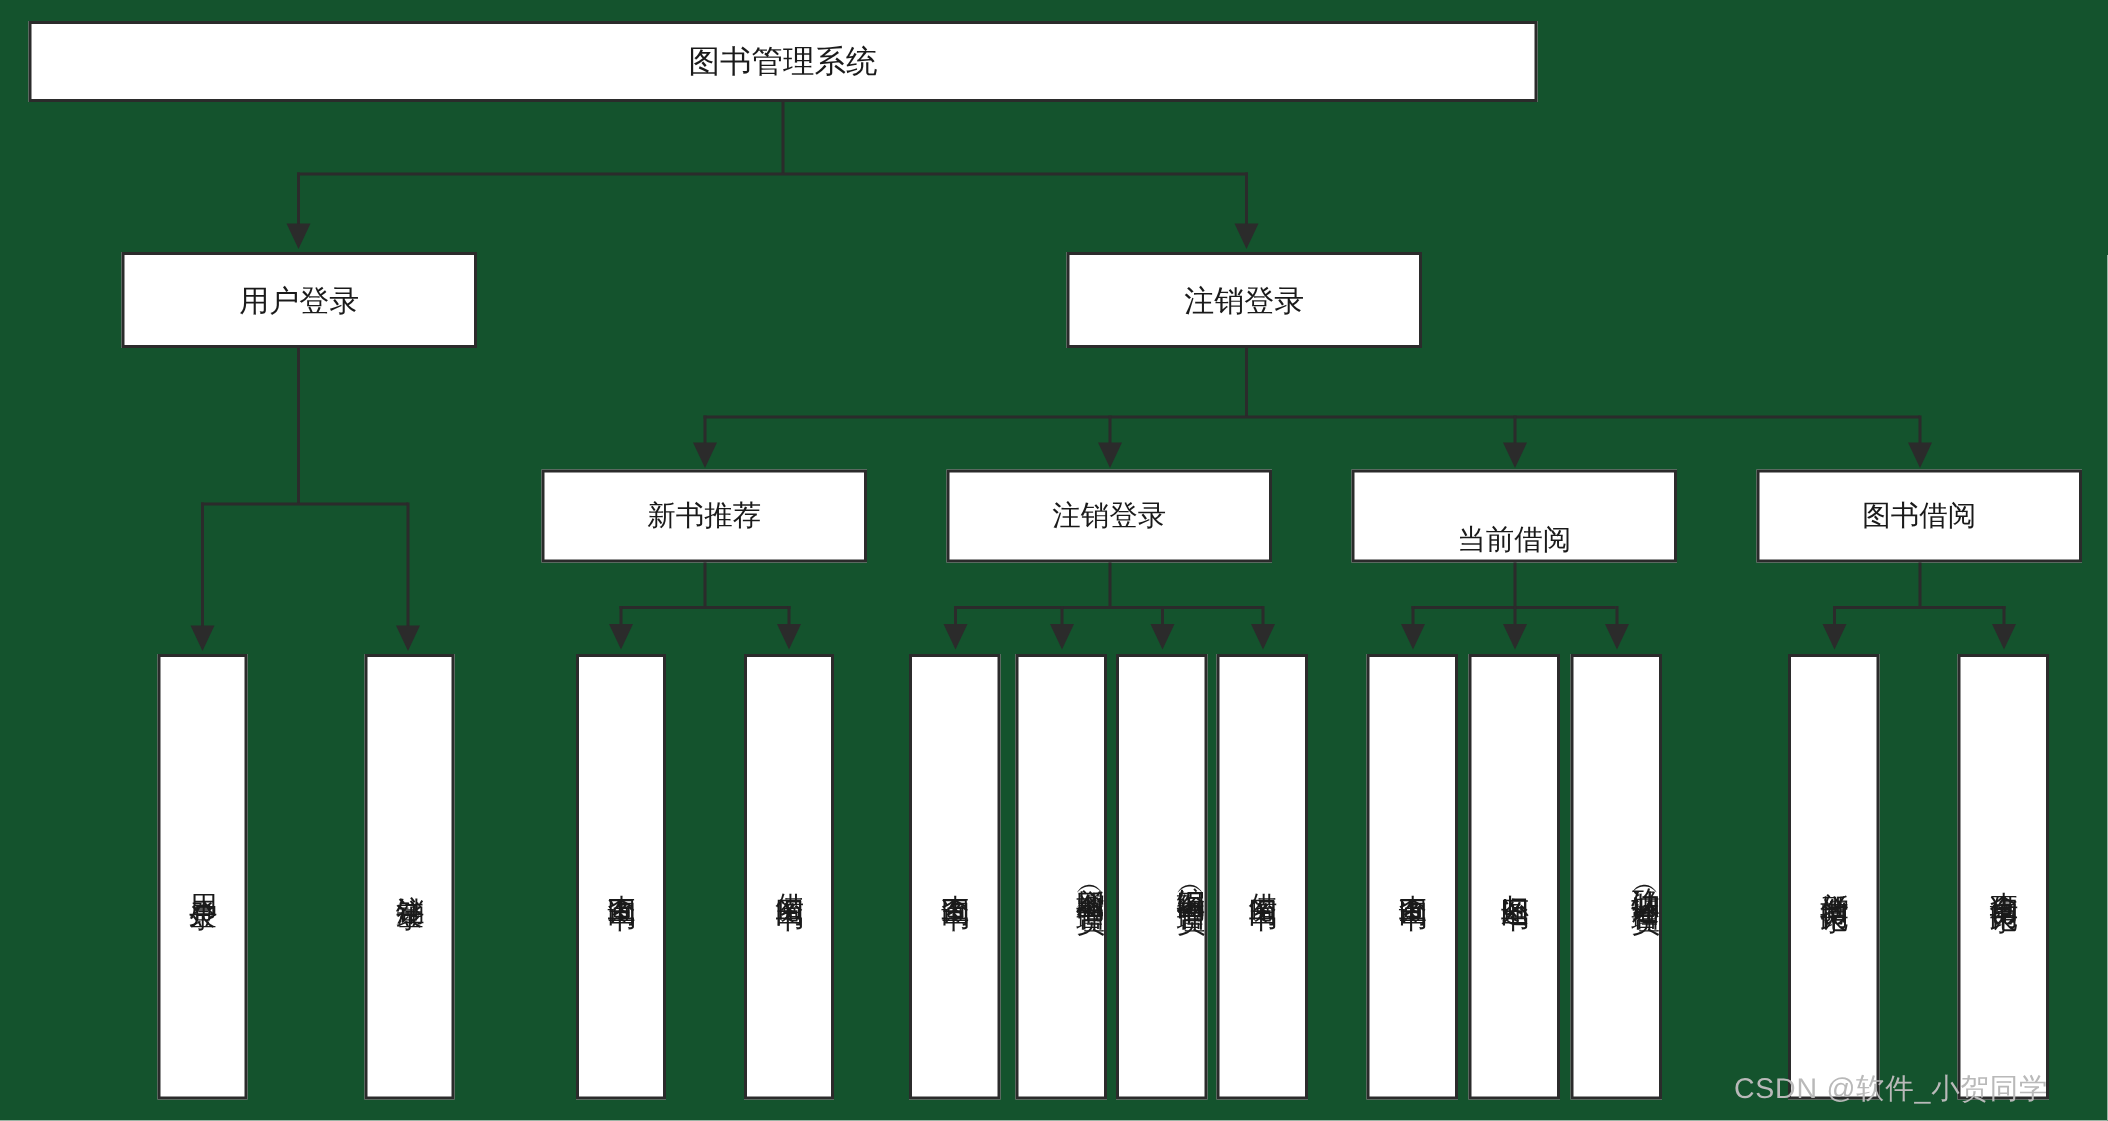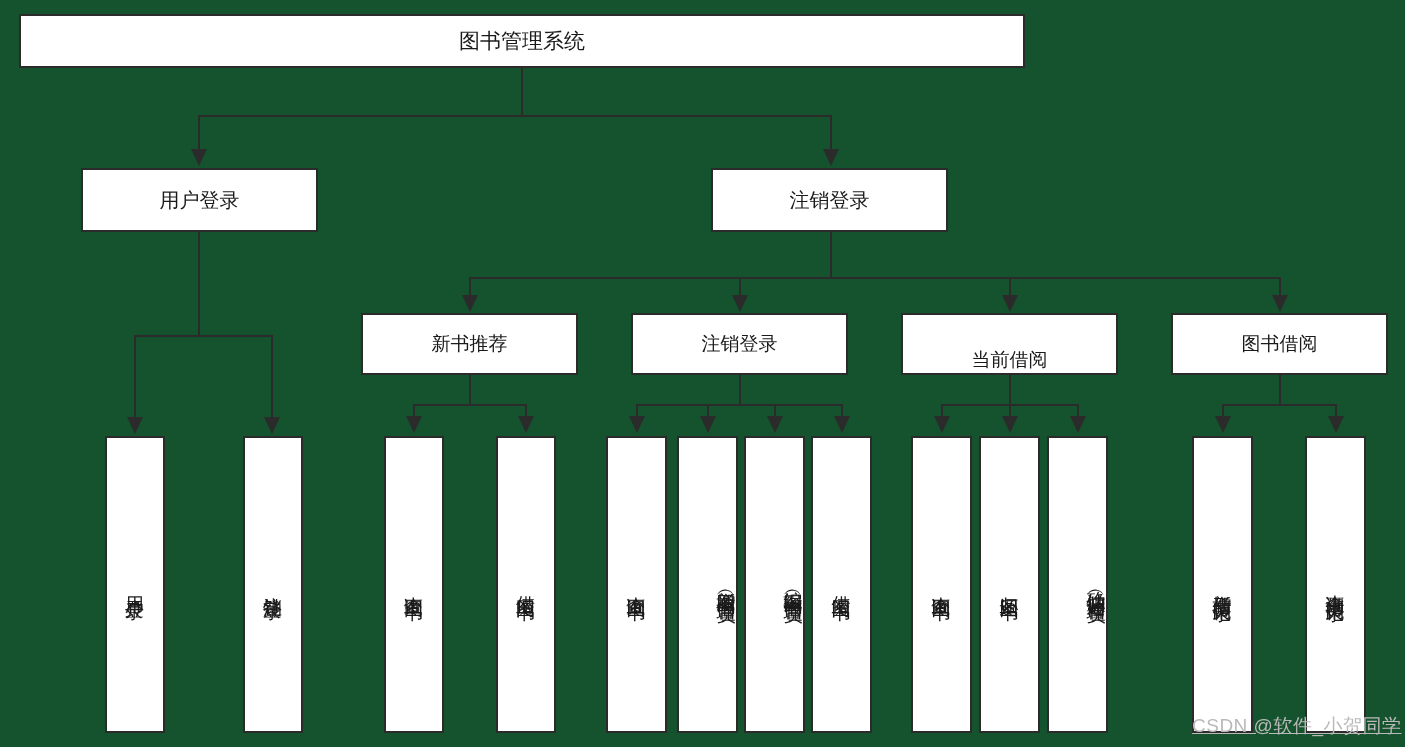--- a/index.html
+++ b/index.html
@@ -206,15 +206,15 @@
     <span>确认归还（管理员）</span>
   </div>
 
   <div class="node leaf midalign" style="left:1192px; top:436px; width:61px; height:297px;">
     <span>新增借阅记录</span>
   </div>
   <div class="node leaf midalign" style="left:1305px; top:436px; width:61px; height:297px;">
     <span>查询借阅记录</span>
   </div>
 
-  <div class="watermark" style="left:1192px; top:713px;text-decoration:underline;">CSDN @软件_小贺同学</div>
+  <div class="watermark" style="left:1156px; top:713px;">CSDN @软件_小贺同学</div>
 
 </div>
 
 </body></html>

